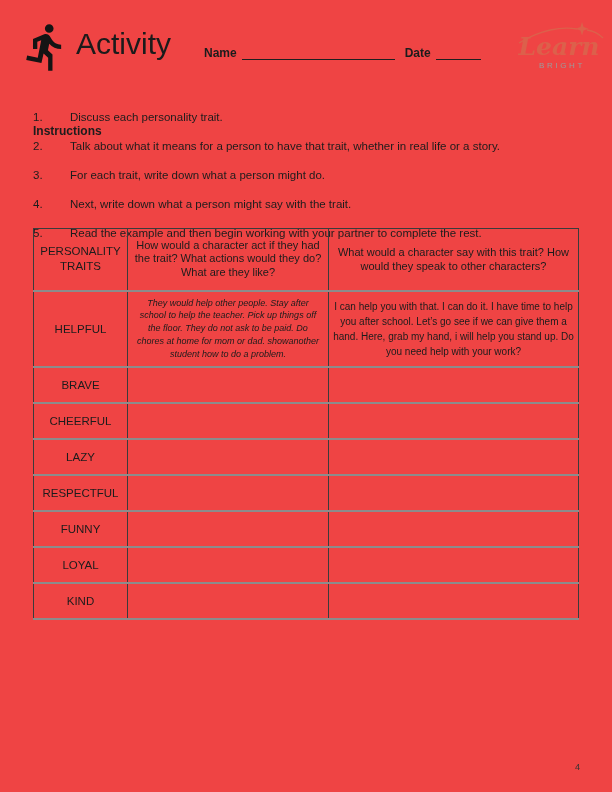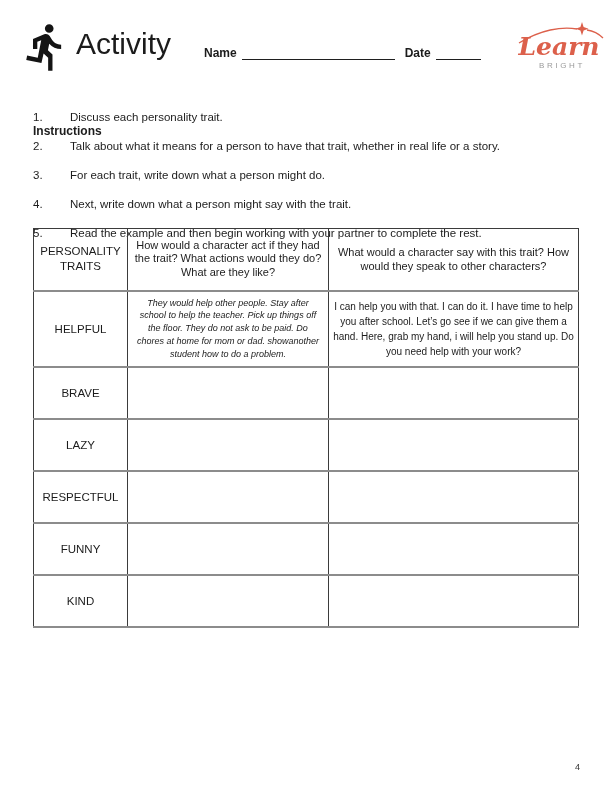--- a/index.html
+++ b/index.html
@@ -1,16 +1,16 @@
 <!DOCTYPE html>
 <html><head>
 <meta charset="utf-8">
 <style>
   html,body{margin:0;padding:0;background:#e8e8e8;}
-  .page{position:relative;width:612px;height:792px;margin:0 auto;background:#ffffff;
+  .page{position:relative;width:612px;height:792px;margin:0 auto;background:#ef4444;
         font-family:"Liberation Sans",sans-serif;color:#1c1c1c;overflow:hidden;}
 
   
   .runner{position:absolute;left:20px;top:21px;}
   .title{position:absolute;left:76px;top:27px;font-size:30px;font-weight:400;color:#1b1b1b;}
   .namedate{position:absolute;left:204px;top:45px;display:flex;align-items:flex-end;
             font-size:12px;font-weight:bold;white-space:nowrap;}
   .fill-line{display:inline-block;border-bottom:1.6px solid #1f1f1f;height:14px;}
   .line-name{width:153px;margin-left:5px;}
   .date-label{margin-left:10px;}
@@ -25,21 +25,21 @@
   .instr-text{flex:1;}
 
   
   .trait-table{position:absolute;left:33px;top:228px;width:545px;border-collapse:collapse;
                table-layout:fixed;border:1.5px solid #3b3b3b;}
   .trait-table th,.trait-table td{border:1.2px solid #3b3b3b;padding:2px 4px;text-align:center;
                vertical-align:middle;font-weight:normal;overflow:hidden;}
   .trait-table tr{border-bottom:2px solid #8c8c8c;}
   .r-header{height:62px;}
   .r-example{height:76px;}
-  .r-blank{height:52px;}
+  .r-blank{height:36px;}
   .h-traits{font-size:11.5px;line-height:1.3;}
   .h-act{font-size:11px;line-height:1.25;padding:2px 3px !important;}
   .h-say{font-size:11px;line-height:1.3;padding:2px 6px !important;}
   .trait{font-size:11.5px;}
   td.example-act{font-size:9px;font-style:italic;line-height:1.42;padding:3px 6px !important;}
   td.example-say{font-size:10px;line-height:1.5;padding:3px 0 !important;}
 
   .pagenum{position:absolute;left:575px;top:762px;font-size:9px;color:#333;}
 </style>
 </head>
@@ -109,31 +109,41 @@
       <td class="trait">HELPFUL</td>
       <td class="example-act">They would help other people. Stay after school to help the teacher. Pick up things off the floor. They do not ask to be paid. Do chores at home for mom or dad. showanother student how to do a problem.</td>
       <td class="example-say">I can help you with that. I can do it. I have time to help you after school. Let’s go see if we can give them a hand. Here, grab my hand, i will help you stand up. Do you need help with your work?</td>
     </tr>
     <tr class="r-blank">
       <td class="trait">BRAVE</td>
       <td></td>
       <td></td>
     </tr>
     <tr class="r-blank">
+      <td class="trait">CHEERFUL</td>
+      <td></td>
+      <td></td>
+    </tr>
+    <tr class="r-blank">
       <td class="trait">LAZY</td>
       <td></td>
       <td></td>
     </tr>
     <tr class="r-blank">
       <td class="trait">RESPECTFUL</td>
       <td></td>
       <td></td>
     </tr>
     <tr class="r-blank">
       <td class="trait">FUNNY</td>
+      <td></td>
+      <td></td>
+    </tr>
+    <tr class="r-blank">
+      <td class="trait">LOYAL</td>
       <td></td>
       <td></td>
     </tr>
     <tr class="r-blank">
       <td class="trait">KIND</td>
       <td></td>
       <td></td>
     </tr>
   </tbody>
     </table>

